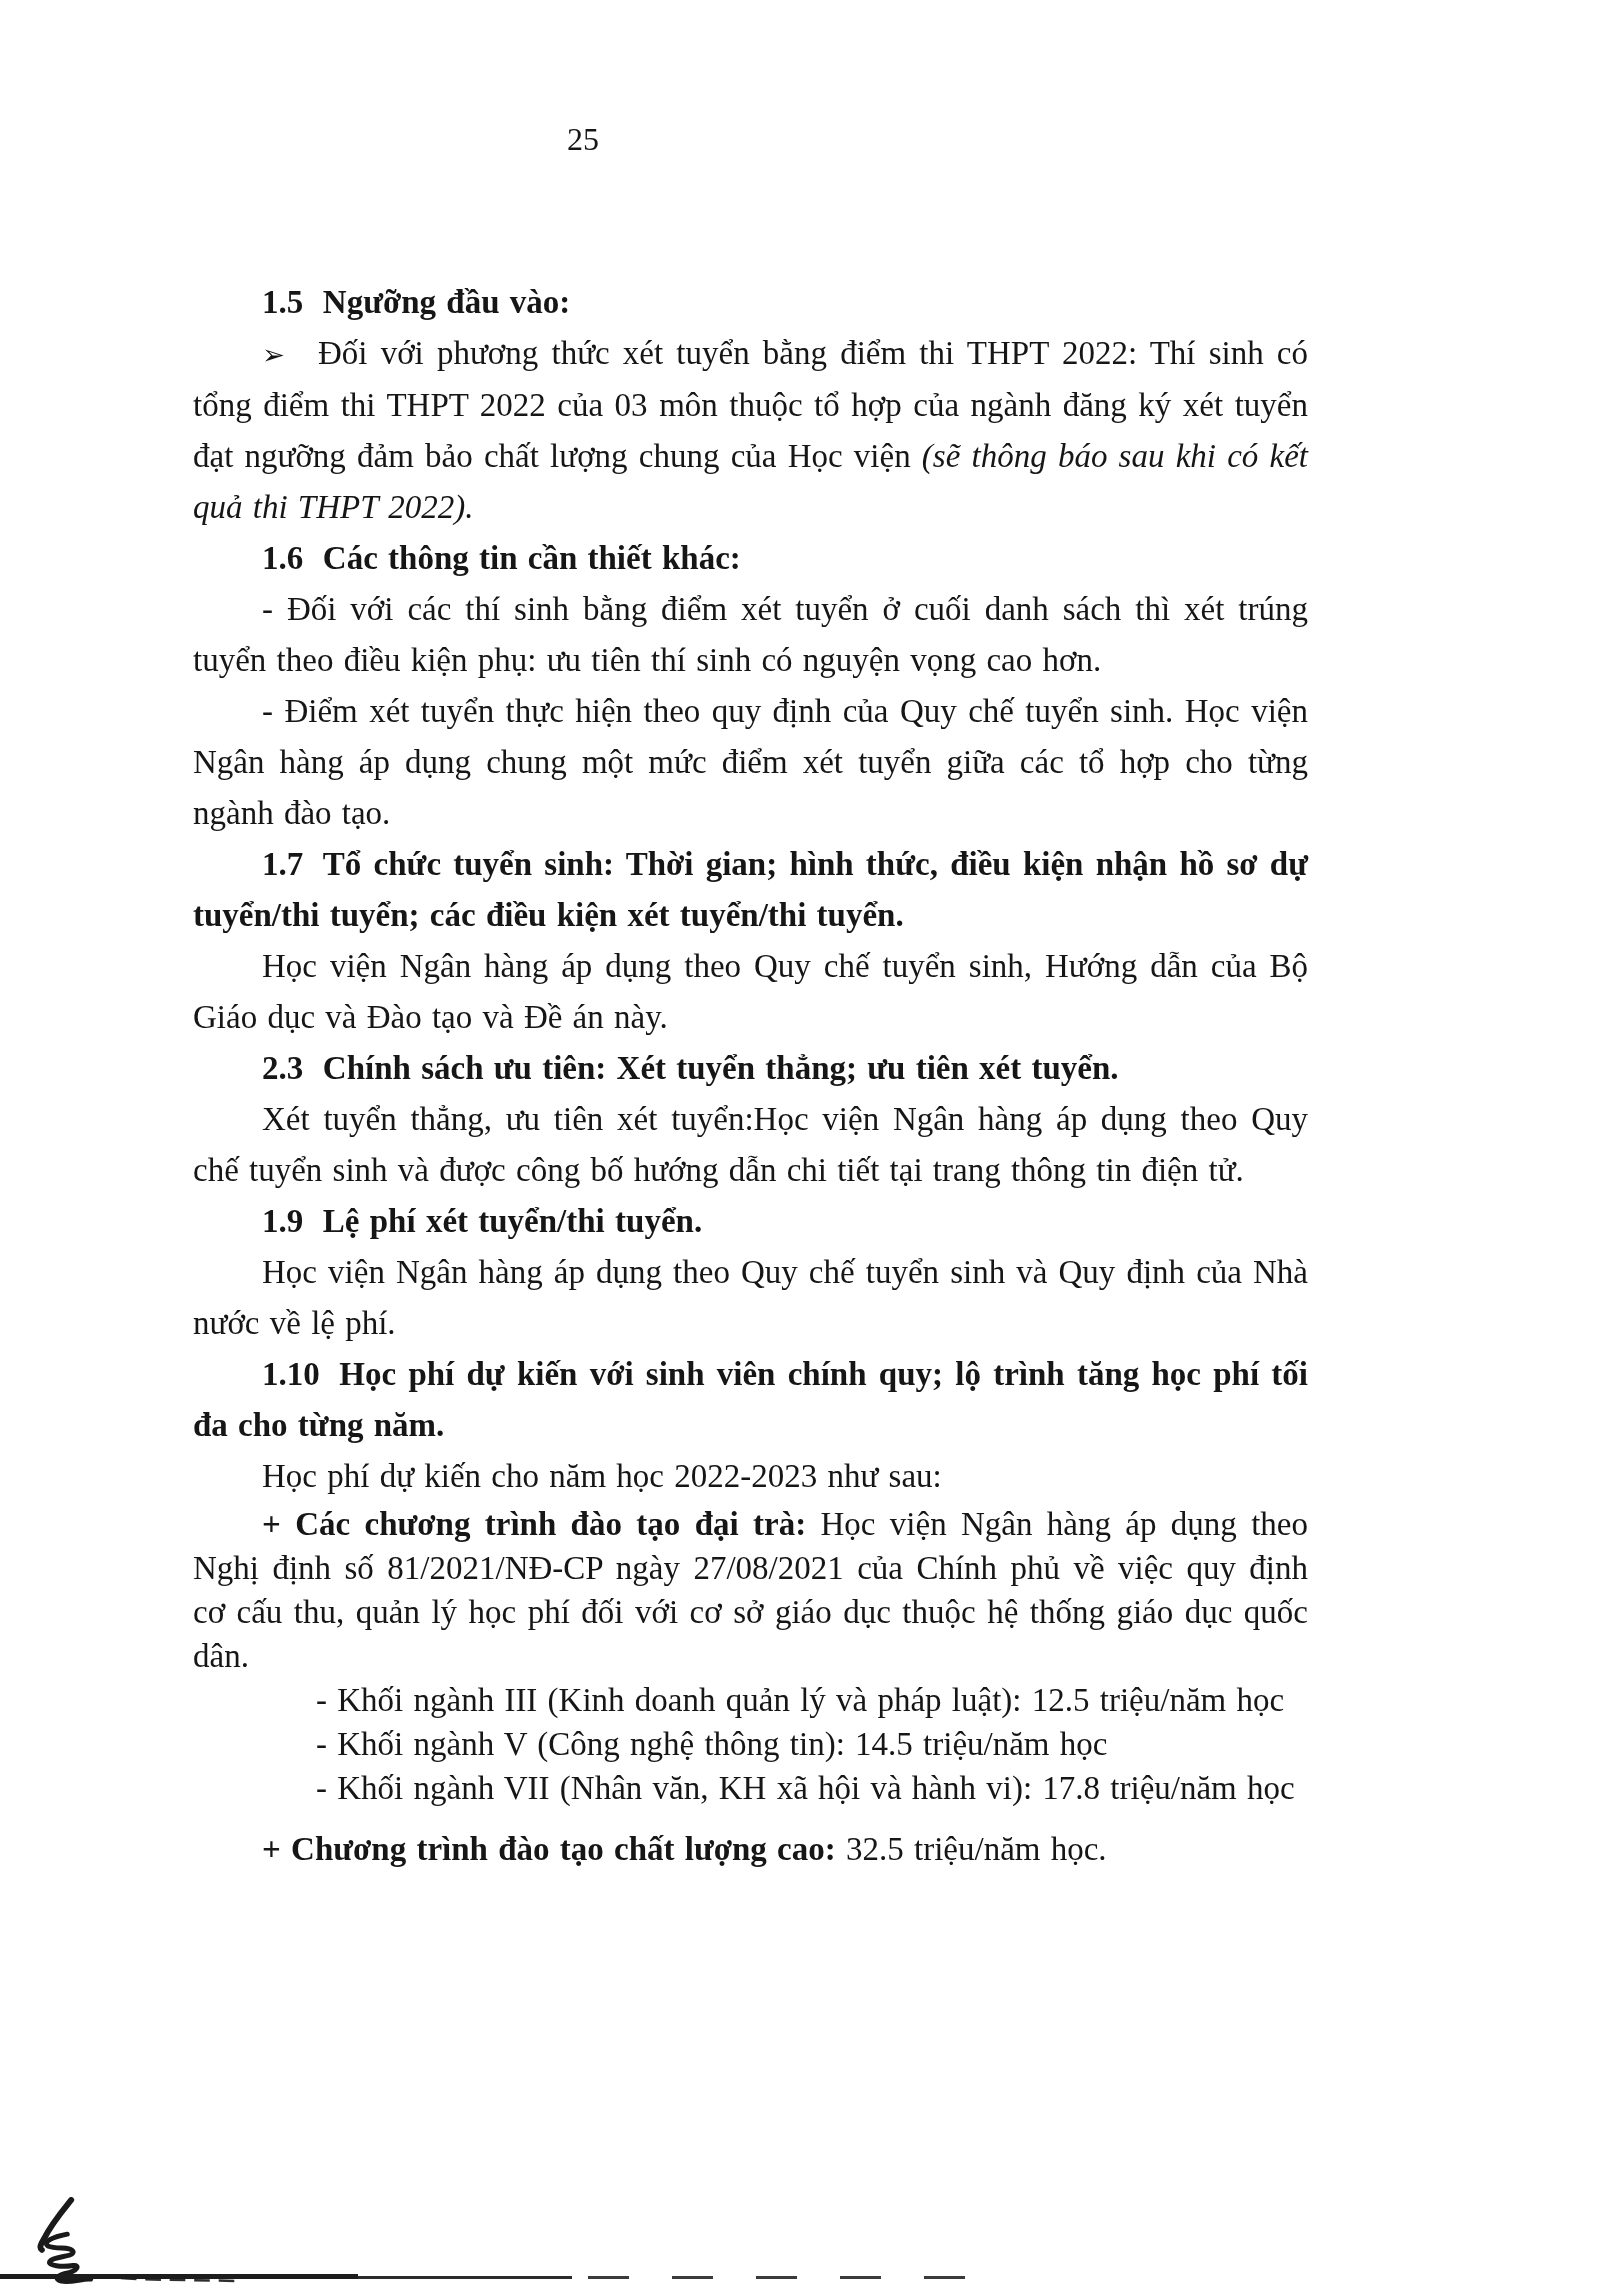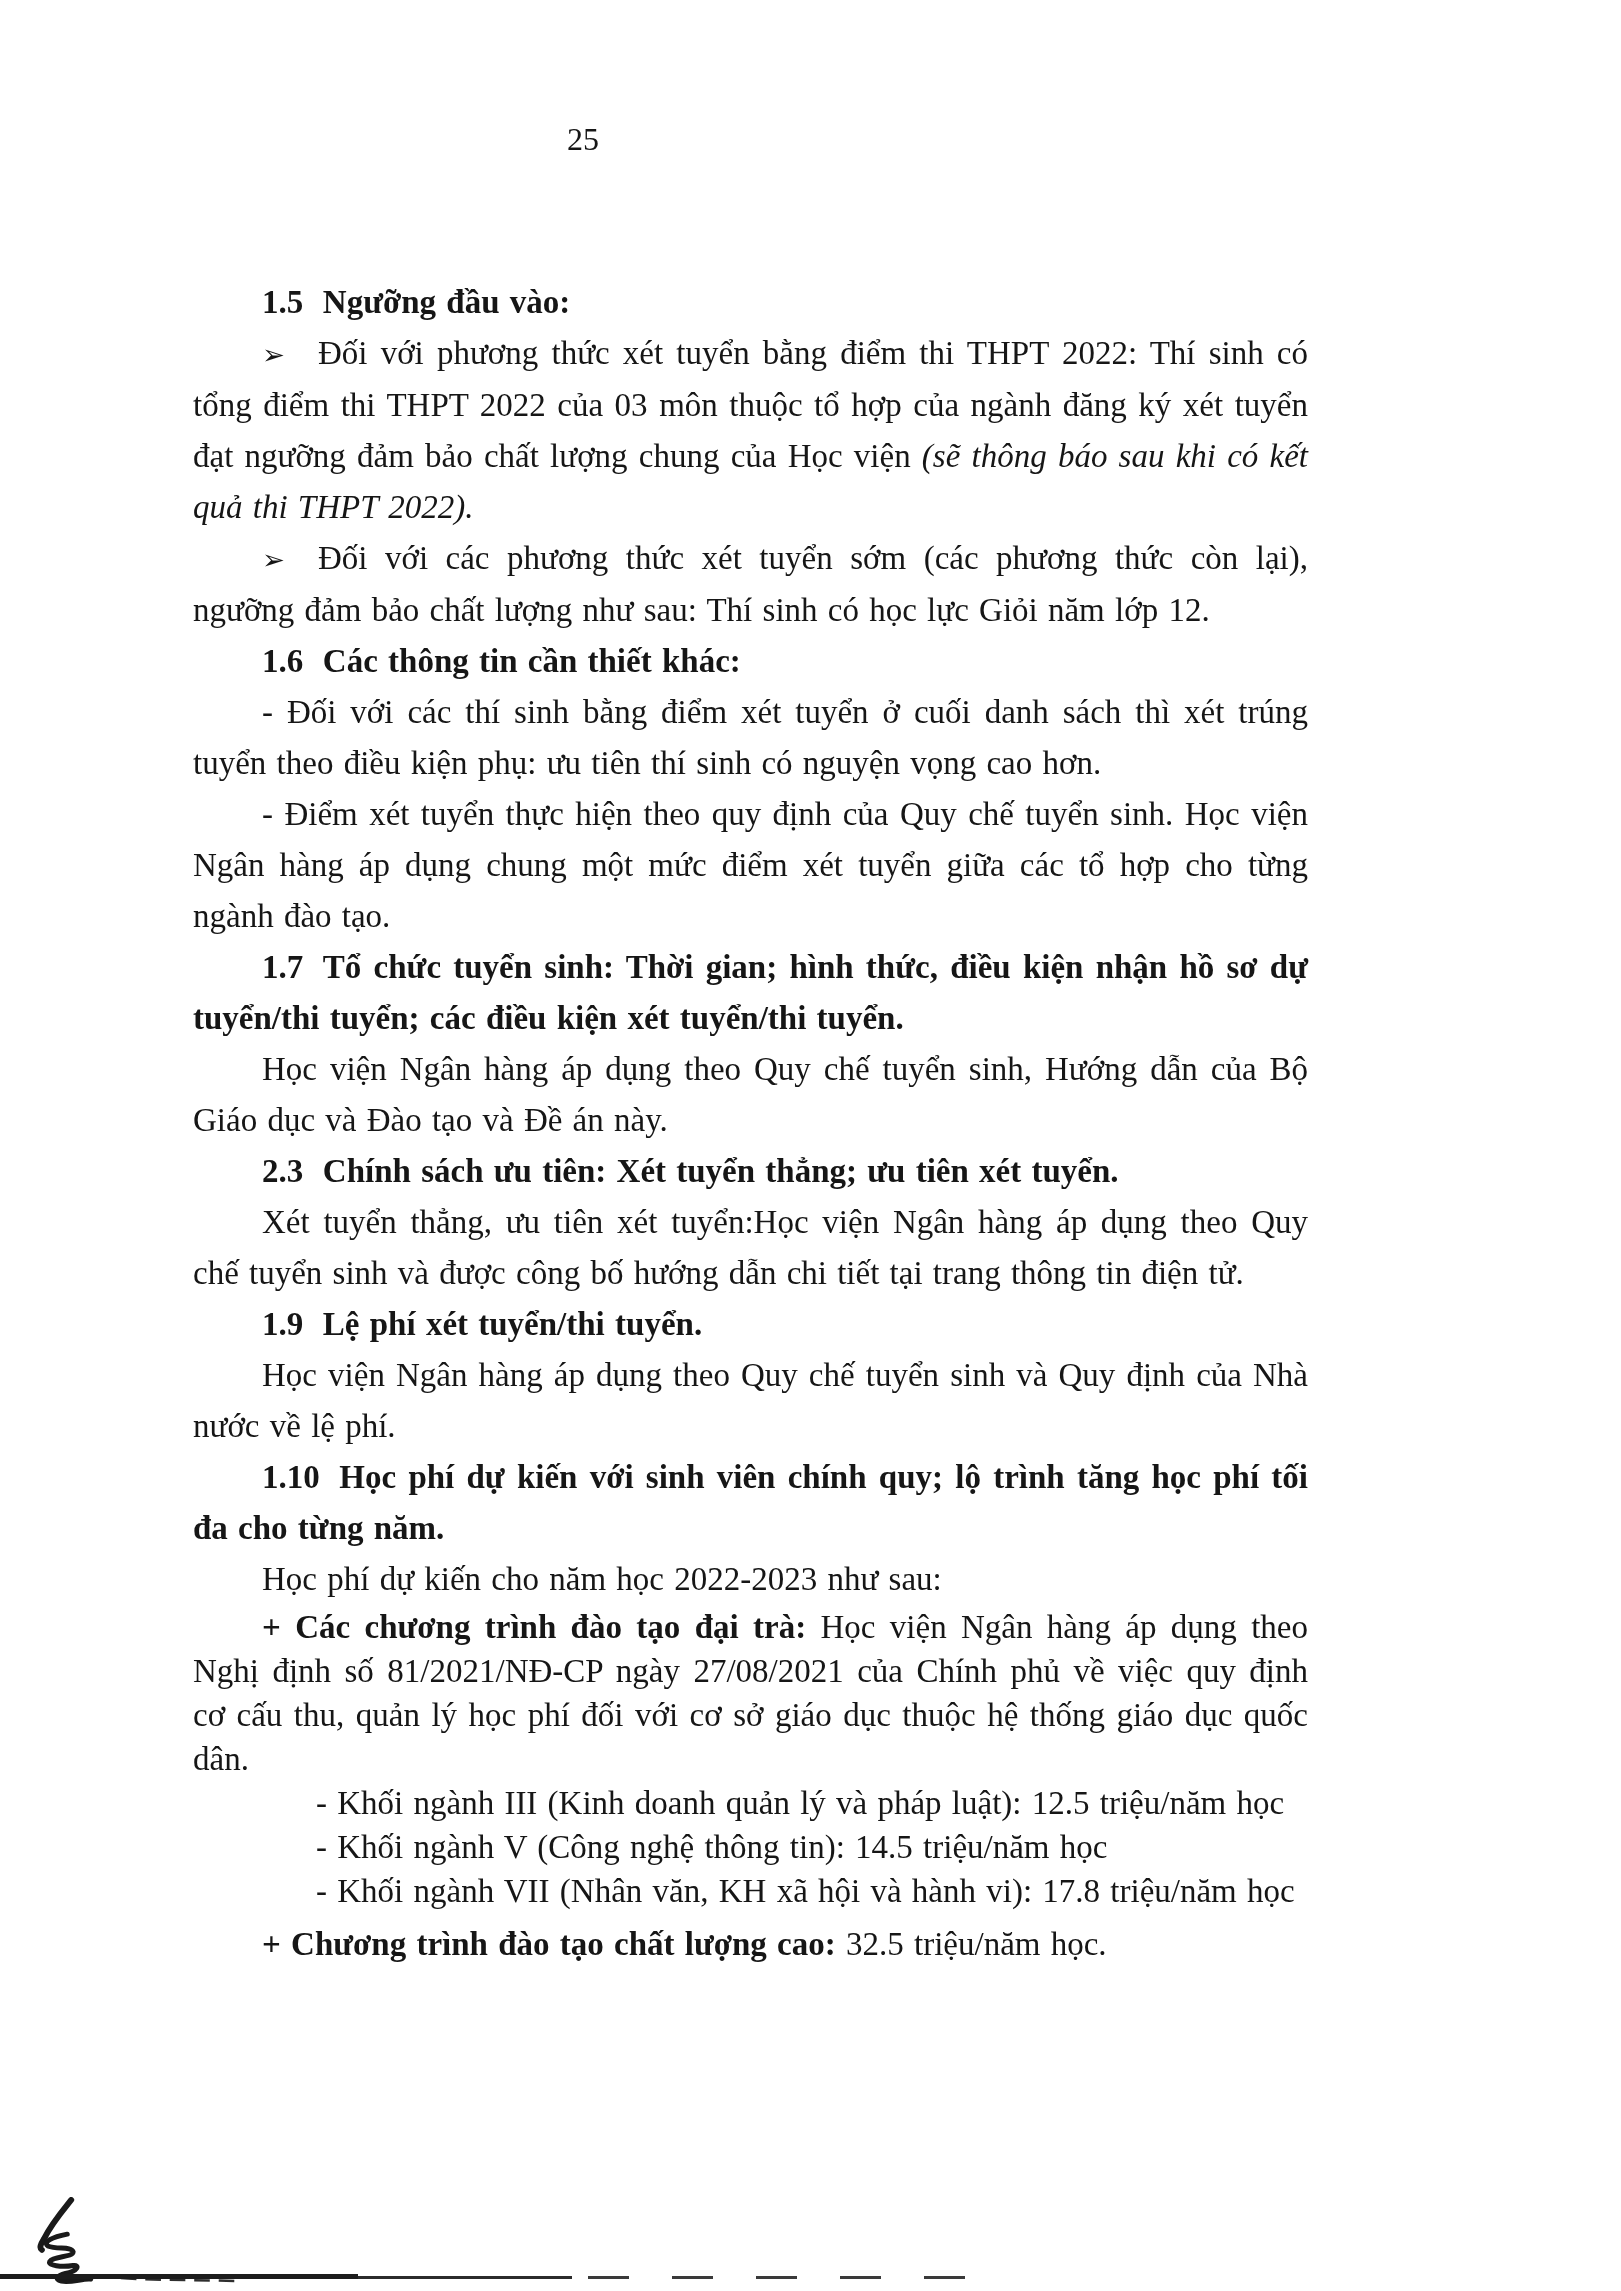--- a/index.html
+++ b/index.html
@@ -43,21 +43,21 @@
   .marker{
     font-family:"DejaVu Sans",sans-serif;
     font-size:27.4px;
     padding-right:33px;
   }
   .body-tight{line-height:44px;}
   .list{
     line-height:44px;
     text-indent:123px;
   }
-  .final{margin-top:9px;}
+  .final{margin-top:17px;}
   b{font-weight:bold;}
   i{font-style:italic;}
   .signature{
     position:absolute;
     left:13.7px;
     top:2197px;
   }
   .scanline{
     position:absolute;
     background:#1c1c1c;
@@ -72,21 +72,20 @@
 </head>
 <body>
 
 <div class="page">
 
   <div class="page-number">25</div>
 
   <div class="content">
       <p class="para heading"><span class="num">1.5</span>Ngưỡng đầu vào:</p>
       <p class="para bullet"><span class="marker">➢</span>Đối với phương thức xét tuyển bằng điểm thi THPT 2022: Thí sinh có tổng điểm thi THPT 2022 của 03 môn thuộc tổ hợp của ngành đăng ký xét tuyển đạt ngưỡng đảm bảo chất lượng chung của Học viện<i> (sẽ thông báo sau khi có kết quả thi THPT 2022).</i></p>
-      <p class="para bullet"><span class="marker">➢</span>Đối với các phương thức xét tuyển sớm (các phương thức còn lại), ngưỡng đảm bảo chất lượng như sau: Thí sinh có học lực Giỏi năm lớp 12.</p>
       <p class="para heading"><span class="num">1.6</span>Các thông tin cần thiết khác:</p>
       <p class="para body">- Đối với các thí sinh bằng điểm xét tuyển ở cuối danh sách thì xét trúng tuyển theo điều kiện phụ: ưu tiên thí sinh có nguyện vọng cao hơn.</p>
       <p class="para body">- Điểm xét tuyển thực hiện theo quy định của Quy chế tuyển sinh. Học viện Ngân hàng áp dụng chung một mức điểm xét tuyển giữa các tổ hợp cho từng ngành đào tạo.</p>
       <p class="para heading"><span class="num">1.7</span>Tổ chức tuyển sinh: Thời gian; hình thức, điều kiện nhận hồ sơ dự tuyển/thi tuyển; các điều kiện xét tuyển/thi tuyển.</p>
       <p class="para body">Học viện Ngân hàng áp dụng theo Quy chế tuyển sinh, Hướng dẫn của Bộ Giáo dục và Đào tạo và Đề án này.</p>
       <p class="para heading"><span class="num">2.3</span>Chính sách ưu tiên: Xét tuyển thẳng; ưu tiên xét tuyển.</p>
       <p class="para body">Xét tuyển thẳng, ưu tiên xét tuyển:Học viện Ngân hàng áp dụng theo Quy chế tuyển sinh và được công bố hướng dẫn chi tiết tại trang thông tin điện tử.</p>
       <p class="para heading"><span class="num">1.9</span>Lệ phí xét tuyển/thi tuyển.</p>
       <p class="para body">Học viện Ngân hàng áp dụng theo Quy chế tuyển sinh và Quy định của Nhà nước về lệ phí.</p>
       <p class="para heading"><span class="num">1.10</span>Học phí dự kiến với sinh viên chính quy; lộ trình tăng học phí tối đa cho từng năm.</p>

